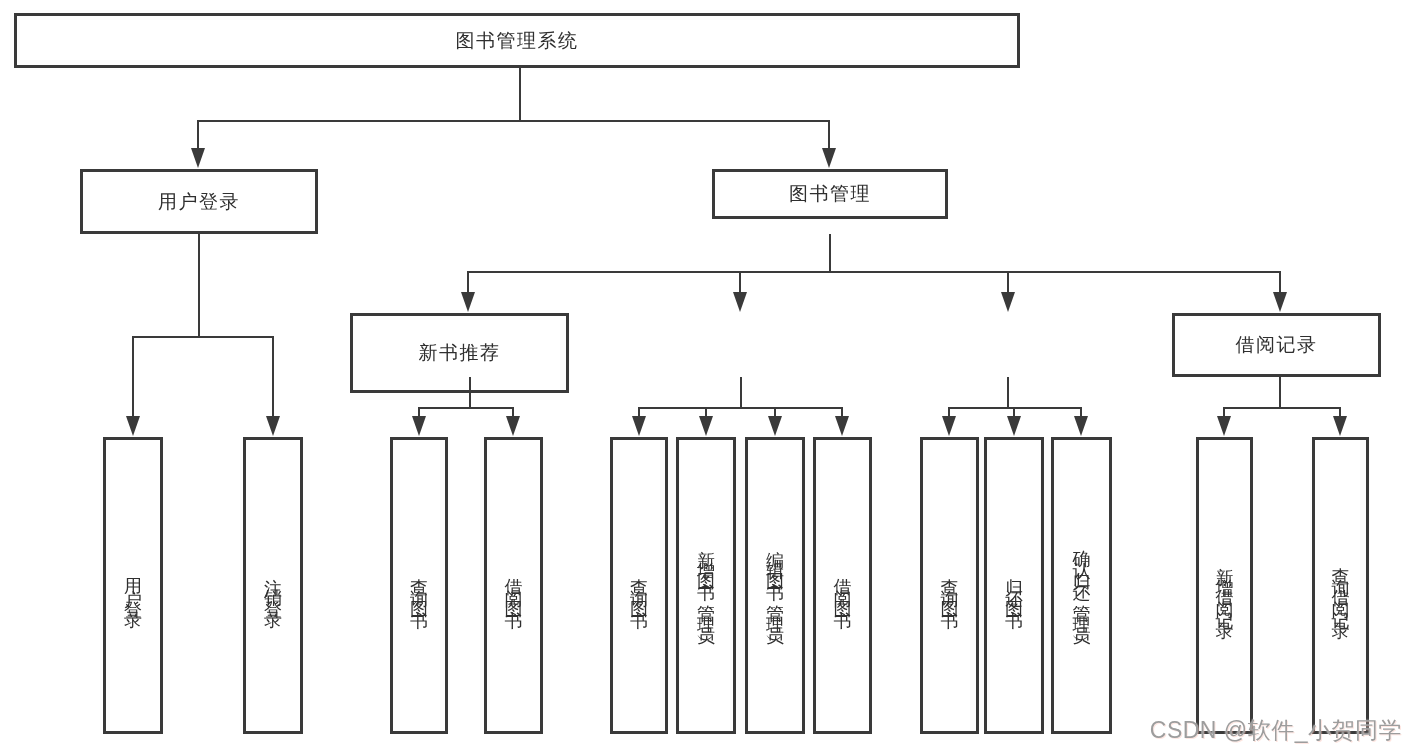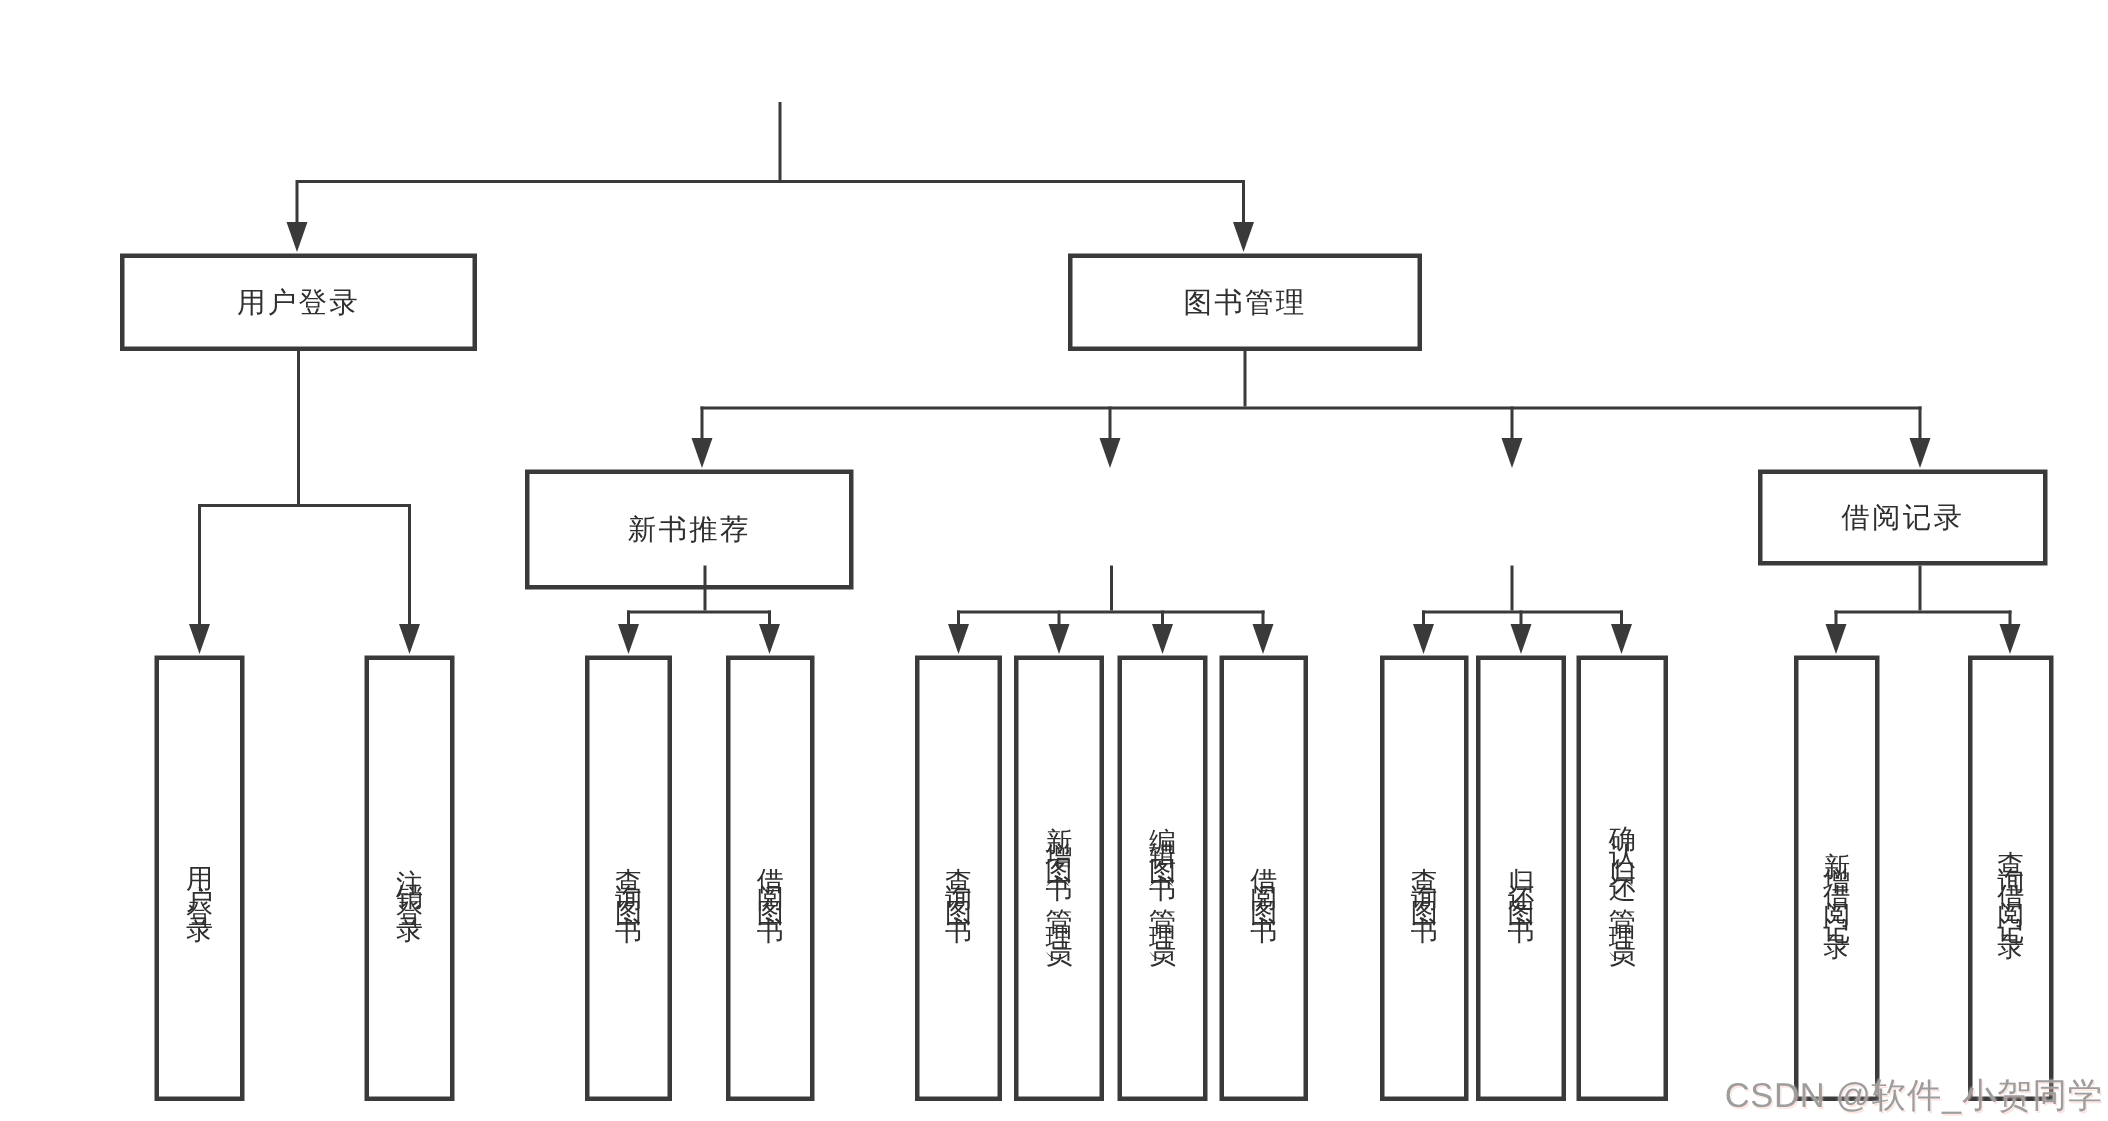--- a/index.html
+++ b/index.html
@@ -30,32 +30,35 @@
     font-size:23px; color:#9d9d9d; letter-spacing:0.5px;
     text-shadow:0 0 2px #ffffff, 1px 1px 0 rgba(252,85,49,0.18);
     white-space:nowrap;
   }
 </style>
 </head>
 <body>
 
 <div class="canvas">
 
+  <div class="box hbox" style="left:14px;top:13px;width:1006px;height:55px">
+    <span>图书管理系统</span>
+  </div>
 
   <div class="box hbox" style="left:80px;top:169px;width:238px;height:65px">
     <span>用户登录</span>
   </div>
-  <div class="box hbox" style="left:712px;top:169px;width:236px;height:65px">
+  <div class="box hbox" style="left:712px;top:169px;width:236px;height:50px">
     <span>图书管理</span>
   </div>
 
   <div class="box hbox" style="left:350px;top:313px;width:219px;height:80px">
     <span>新书推荐</span>
   </div>
-  <div class="box hbox" style="left:1172px;top:313px;width:193px;height:64px">
+  <div class="box hbox" style="left:1172px;top:313px;width:209px;height:64px">
     <span>借阅记录</span>
   </div>
 
   <div class="box vbox" style="left:103px;top:437px;width:60px;height:297px">
     <span>用户登录</span>
   </div>
   <div class="box vbox" style="left:243px;top:437px;width:60px;height:297px">
     <span>注销登录</span>
   </div>
 

